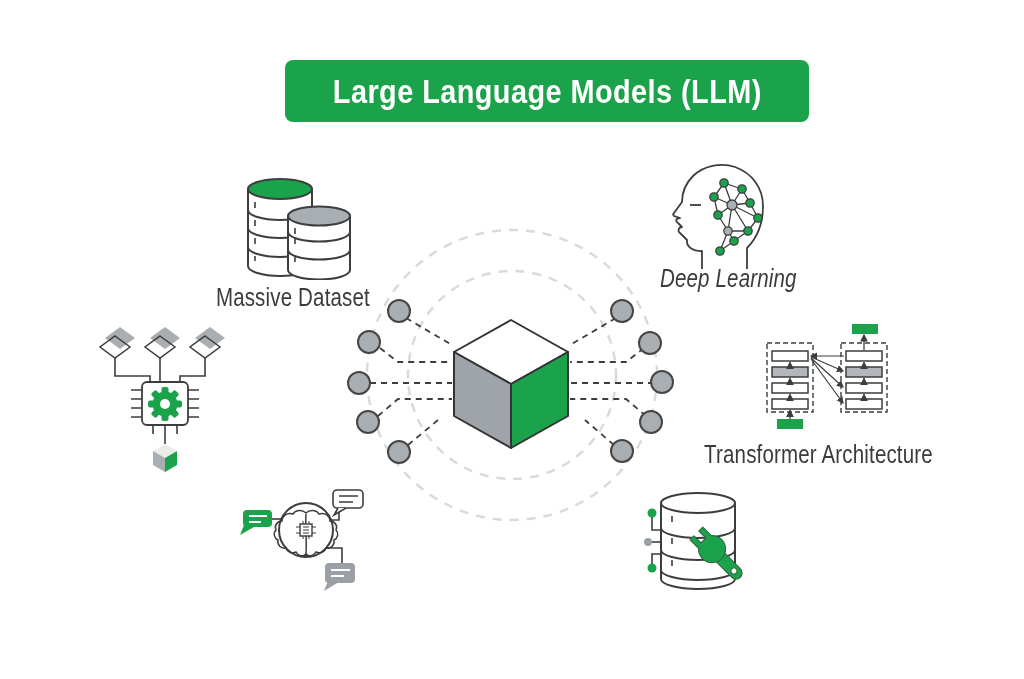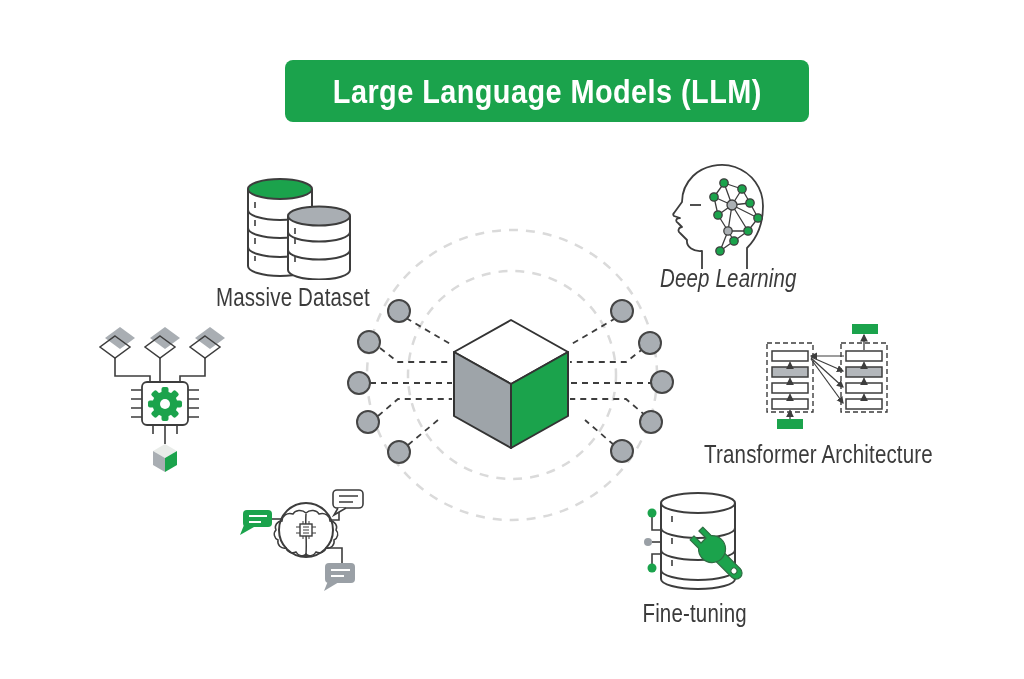--- a/index.html
+++ b/index.html
@@ -266,16 +266,14 @@
       <circle cx="84" cy="93" r="3" fill="#ffffff" stroke="#2f6e43" stroke-width="1"></circle>
     </g>
   </svg>
 
   <div class="lbl" style="left:143px;top:283px;">
     <span>Massive Dataset</span></div>
   <div class="lbl" style="left:578px;top:264px;font-style:italic;">
     <span>Deep Learning</span></div>
   <div class="lbl" style="left:668px;top:440px;">
     <span>Transformer Architecture</span></div>
-  <div class="lbl" style="left:545px;top:599px;">
-    <span>Fine-tuning</span></div>
 
 </div>
 
 </body></html>

